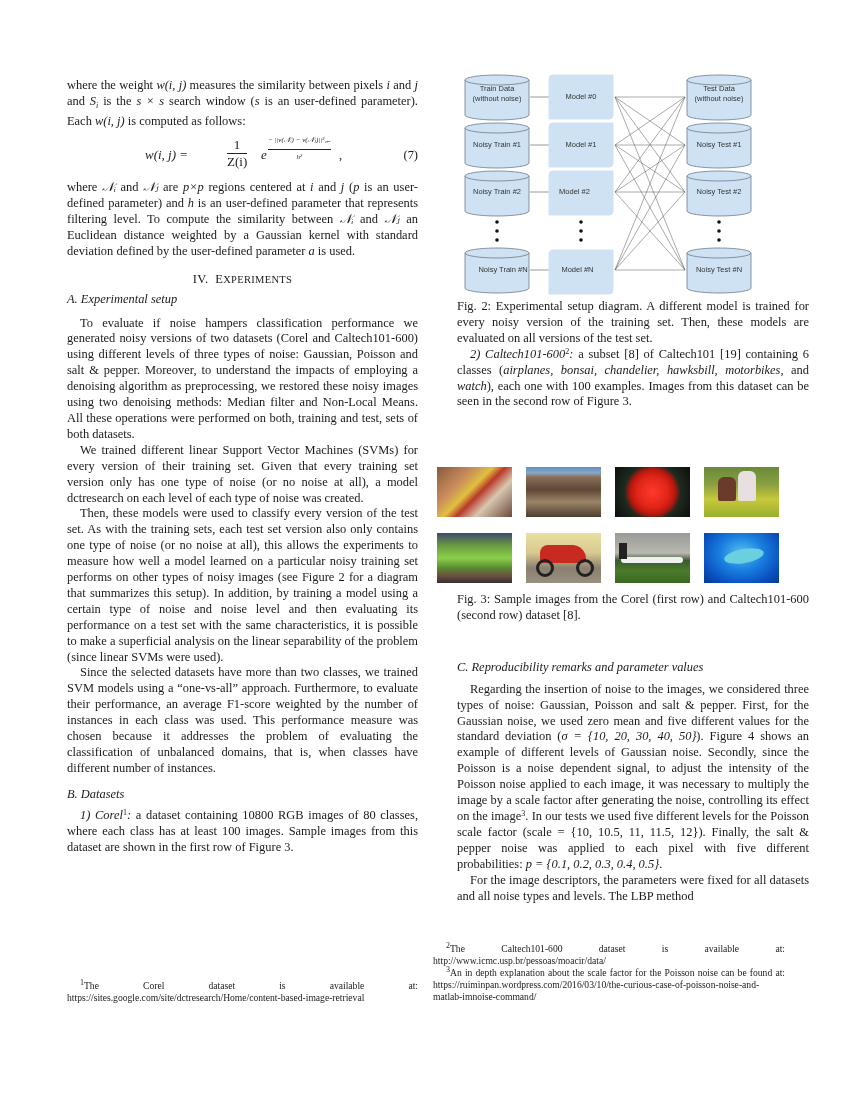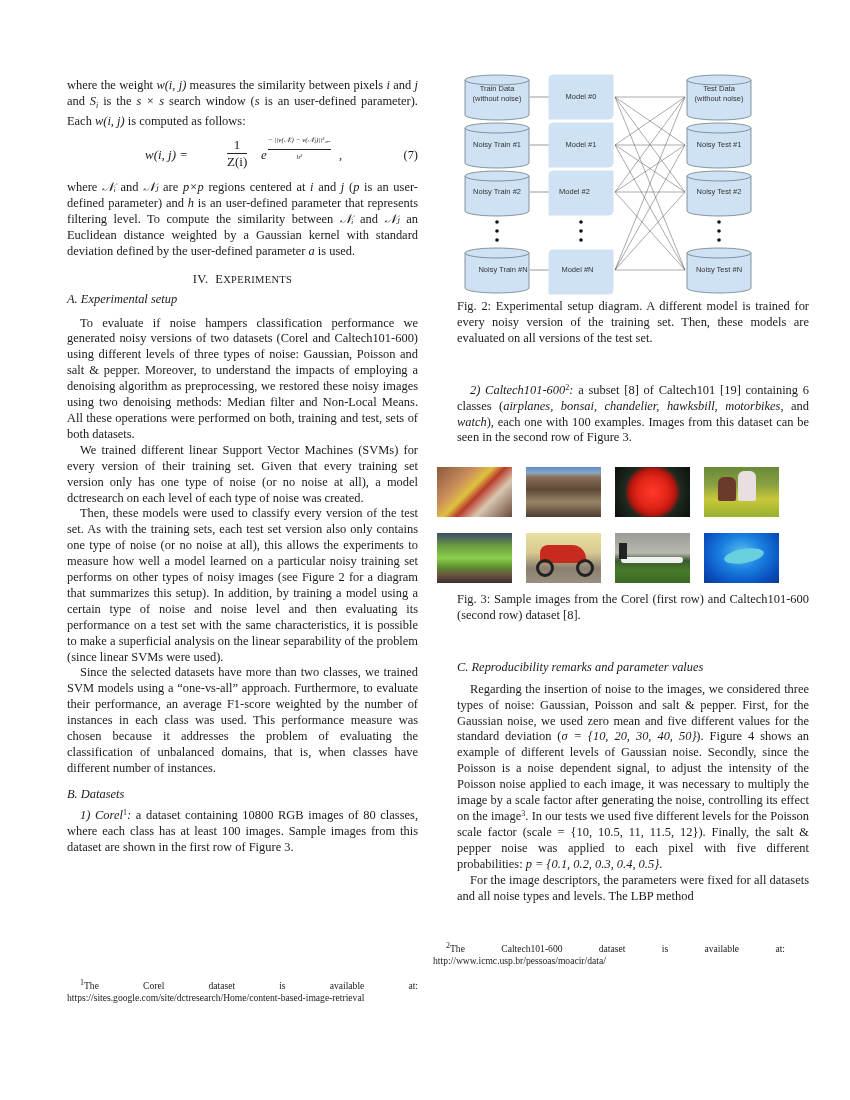--- a/index.html
+++ b/index.html
@@ -179,21 +179,21 @@
     <div>(without noise)</div>
   </div>
   <div style="position:absolute;left:232px;top:70px;width:64px;text-align:center;font-family:'Liberation Sans',sans-serif;font-size:7.5px;color:#333">Noisy Test #1</div>
   <div style="position:absolute;left:232px;top:117px;width:64px;text-align:center;font-family:'Liberation Sans',sans-serif;font-size:7.5px;color:#333">Noisy Test #2</div>
   <div style="position:absolute;left:232px;top:195px;width:64px;text-align:center;font-family:'Liberation Sans',sans-serif;font-size:7.5px;color:#333">Noisy Test #N</div>
 </div>
 
 <div class="col right" style="top:299px">
   <p class="caption">Fig. 2: Experimental setup diagram. A different model is trained for every noisy version of the training set. Then, these models are evaluated on all versions of the test set.</p>
 
-  <p class="indent" style="margin-top:36px">
+  <p class="indent" style="">
     <i>2) Caltech101-600</i><sup>2</sup><i>:</i><span> a subset [8] of Caltech101 [19] containing 6 classes (</span><i>airplanes, bonsai, chandelier, hawksbill, motorbikes</i><span>, and </span><i>watch</i><span>), each one with 100 examples. Images from this dataset can be seen in the second row of Figure 3.</span>
   </p>
 </div>
 
 <div class="photos">
 
   <div class="photo" style="left:0;top:0;background:linear-gradient(135deg,#8a5a3c 0%,#c98d5c 30%,#e0c040 45%,#b83a2a 55%,#d9c7b0 70%,#6a4a3a 100%);"></div>
   <div class="photo" style="left:89px;top:0;background:linear-gradient(180deg,#5d8fc4 0%,#8aa7c4 12%,#8a7058 20%,#5e4836 45%,#9a8468 70%,#4e3e30 100%);"></div>
   <div class="photo" style="left:178px;top:0;background:radial-gradient(circle at 50% 50%,#ff3a2a 0%,#e02418 35%,#b8160e 50%,#1f2a1f 62%,#0a0f0a 100%);"></div>
   <div class="photo" style="left:267px;top:0;background:linear-gradient(180deg,#6a8a3a 0%,#88a040 35%,#c8c83a 65%,#98b030 100%);">
@@ -222,13 +222,14 @@
   <h3 class="sub" style="margin-top:36px;margin-bottom:6px">C. Reproducibility remarks and parameter values</h3>
 
   <p class="indent">
     <span>Regarding the insertion of noise to the images, we considered three types of noise: Gaussian, Poisson and salt &amp; pepper. First, for the Gaussian noise, we used zero mean and five different values for the standard deviation (</span><i>σ = {10, 20, 30, 40, 50}</i><span>). Figure 4 shows an example of different levels of Gaussian noise. Secondly, since the Poisson is a noise dependent signal, to adjust the intensity of the Poisson noise applied to each image, it was necessary to multiply the image by a scale factor after generating the noise, controlling its effect on the image</span><sup>3</sup><span>. In our tests we used five different levels for the Poisson scale factor (scale = </span><span>{10, 10.5, 11, 11.5, 12}</span><span>). Finally, the salt &amp; pepper noise was applied to each pixel with five different probabilities: </span><i>p = {0.1, 0.2, 0.3, 0.4, 0.5}</i><span>.</span>
   </p>
   <p class="indent">For the image descriptors, the parameters were fixed for all datasets and all noise types and levels. The LBP method</p>
 </div>
 
 <div class="footnotes fn-right">
   <p class="indent"><sup>2</sup><span>The Caltech101-600 dataset is available at: http://www.icmc.usp.br/pessoas/moacir/data/</span></p>
+  <p class="indent"><sup>3</sup><span>An in depth explanation about the scale factor for the Poisson noise can be found at: https://ruiminpan.wordpress.com/2016/03/10/the-curious-case-of-poisson-noise-and-matlab-imnoise-command/</span></p>
 </div>
 
 </body></html>

